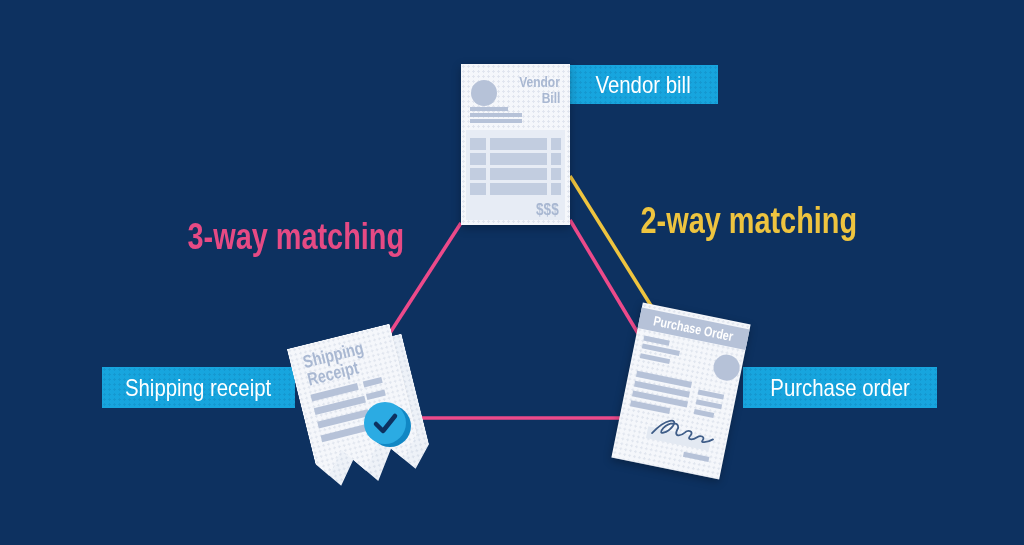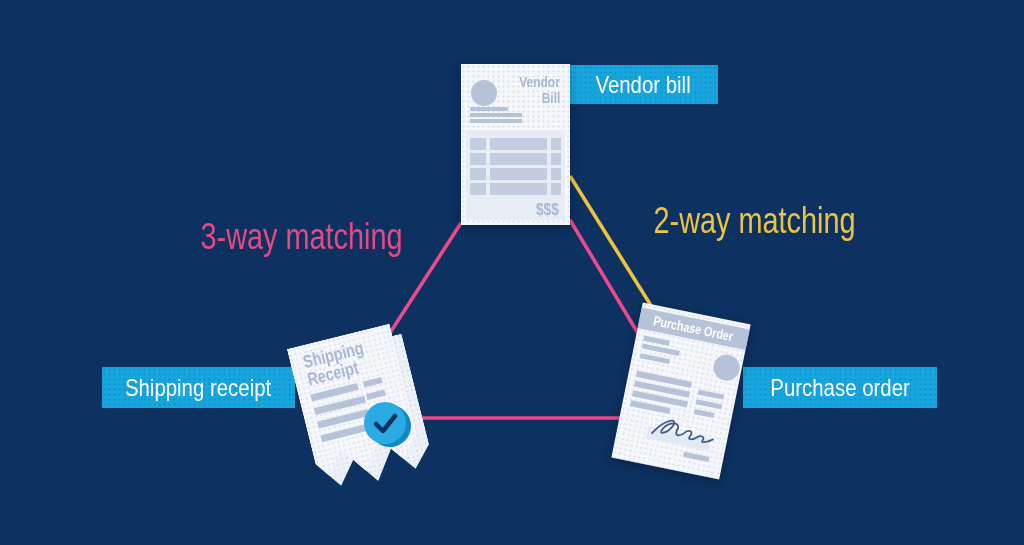--- a/index.html
+++ b/index.html
@@ -22,21 +22,21 @@
     display: flex; align-items: center; justify-content: center;
   }
   .tag span { display: inline-block; font-size: 24px; font-weight: 500;
               transform: scaleX(.85); white-space: nowrap; }
   .tag.vendor   { left: 568px; top: 65px;  width: 150px; height: 39px; }
   .tag.shipping { left: 102px; top: 367px; width: 193px; height: 41px; }
   .tag.purchase { left: 743px; top: 367px; width: 194px; height: 41px; }
 
   
   .matching { position: absolute; z-index: 2; width: 290px; height: 44px;
-              text-align: center; line-height: 44px; font-size: 37px; font-weight: 400; }
+              line-height: 44px; font-size: 37px; font-weight: 700; }
   .matching span { display: inline-block; transform: scaleX(.78); white-space: nowrap; }
   .matching.three { left: 157px; top: 215px; color: #e64a84; }
   .matching.two   { left: 610px; top: 199px; color: #eec43f; }
 
   
   .paper {
     position: absolute; z-index: 3;
     background-color: #f5f7fb;
     background-image: radial-gradient(rgba(120,140,175,.16) 1px, transparent 1.3px);
     background-size: 5px 5px;

